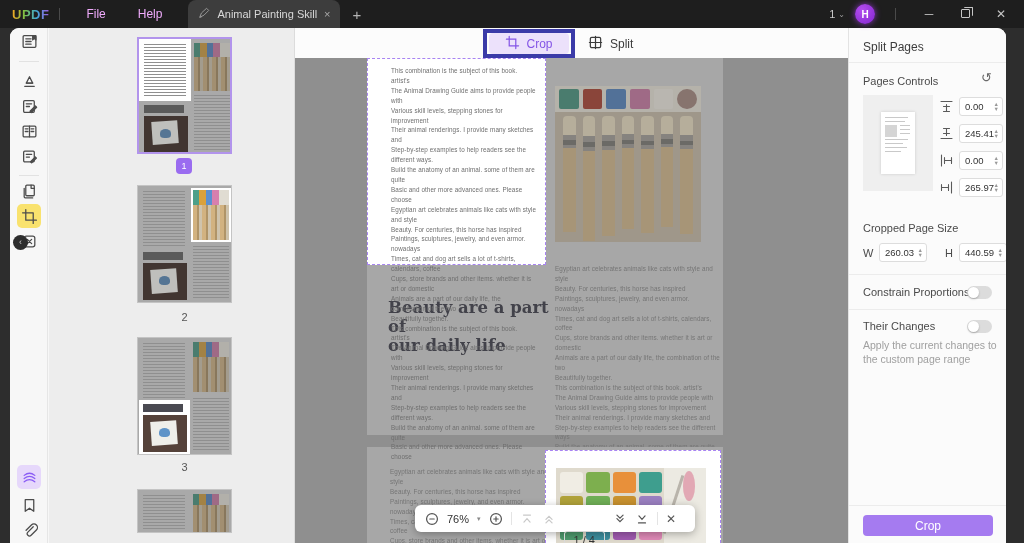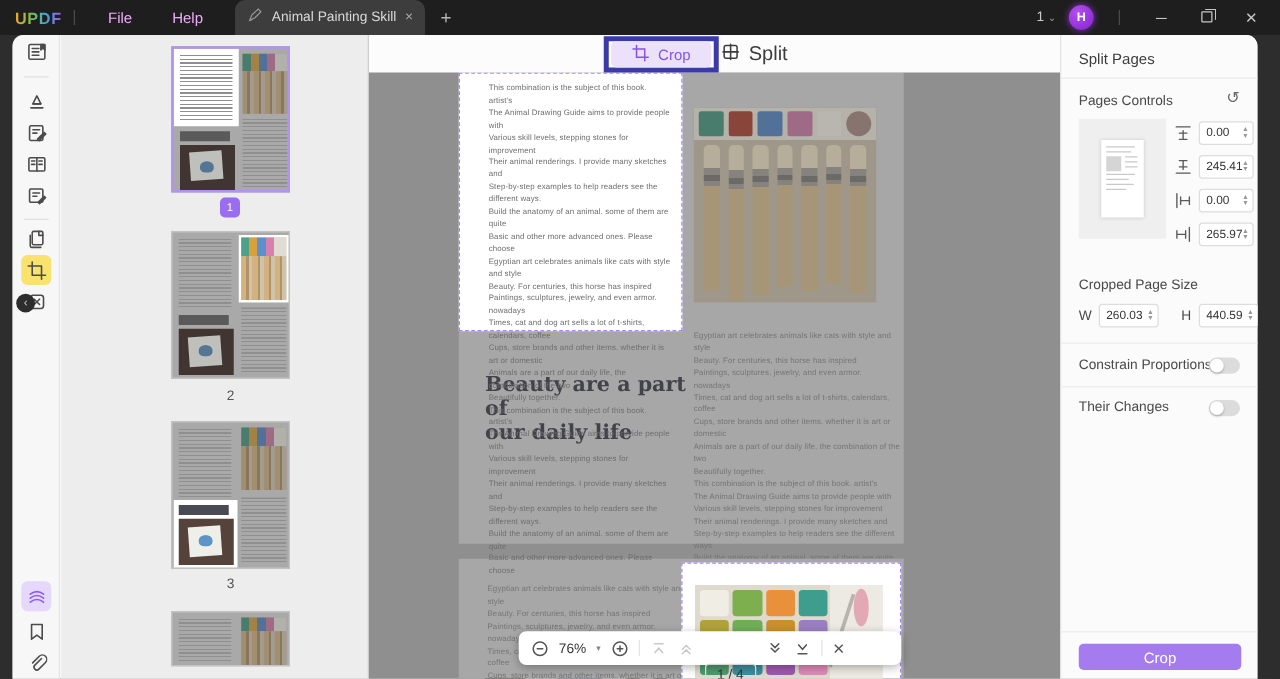--- a/index.html
+++ b/index.html
@@ -67,22 +67,22 @@
   .mini-paper::before { content:""; position:absolute; left:18%; top:15%; width:60%; height:64%; background:#efefea; transform:rotate(-4deg); }
   .mini-paper::after { content:""; position:absolute; left:36%; top:36%; width:26%; height:24%; background:#5f94c8; border-radius:50% 50% 40% 40%; }
   .dimmed { filter:brightness(.8) saturate(.75); }
 
   
   #canvas { position:absolute; left:285px; top:0; width:553px; height:515px; background:#8f8f8f; overflow:hidden; }
   #canvas-toolbar { position:absolute; left:0; top:0; width:553px; height:30px; background:#fcfcfc; z-index:20; }
   .crop-highlight { position:absolute; left:188px; top:1px; width:92px; height:29px; border:4px solid #3b3ba8; z-index:22; }
   .crop-pill { position:absolute; left:194px; top:5px; width:80px; height:21px; background:#ece1fb; border-radius:4px;
     display:flex; align-items:center; justify-content:center; gap:6px; color:#8455e6; font-size:12px; z-index:23; }
-  .split-btn { position:absolute; left:282px; top:5px; height:21px; display:flex; align-items:center; gap:7px;
-    color:#3c3c3c; font-size:16px; z-index:21; }
+  .split-btn { position:absolute; left:293px; top:5px; height:21px; display:flex; align-items:center; gap:7px;
+    color:#3c3c3c; font-size:12px; z-index:21; }
   .tool-ico svg { width:15px; height:15px; fill:none; stroke-width:1.3; stroke-linecap:round; }
 
   .pdf-page { position:absolute; left:72px; width:356px; background:#a7a7a7; }
   .body-text { font-size:6.3px; line-height:9.9px; white-space:pre-line; letter-spacing:.1px; }
   .dim-text { color:#757575; }
   .crop-region { position:absolute; background:#fff; border:1px dashed #a884f2; z-index:5; }
   .crop-region .body-text { color:#6e6e6e; }
   .page-heading { font-family:"DejaVu Serif", serif; font-weight:bold; font-size:16.5px; line-height:19px;
     color:#42424a; white-space:pre-line; }
 
@@ -105,21 +105,21 @@
   
   .paints { background:#dfdacd; position:relative; overflow:hidden; }
   .paints .grid { position:absolute; left:4px; top:4px; width:68%; bottom:4px; display:grid;
     grid-template-columns:repeat(4,1fr); grid-auto-rows:1fr; gap:3px; }
   .paints .grid span { border-radius:3px; }
   .paints .side { position:absolute; right:0; top:0; width:28%; height:100%; background:#eceae2; }
   .paints .side::before { content:""; position:absolute; left:20%; top:8%; width:8%; height:80%; background:#b9b4ab; transform:rotate(18deg); }
   .paints .side::after { content:""; position:absolute; left:45%; top:4%; width:30%; height:40%; background:#e2a8b4; border-radius:50%; }
 
   
-  #zoombar { position:absolute; left:120px; top:477px; width:306px; height:27px; background:#fff; border-radius:6px;
+  #zoombar { position:absolute; left:120px; top:477px; width:280px; height:27px; background:#fff; border-radius:6px;
     box-shadow:0 2px 8px rgba(0,0,0,.3); display:flex; align-items:center; padding:0 10px; gap:8px; z-index:30; }
   #zoombar .zi { color:#555; font-size:12px; display:flex; align-items:center; }
   #zoombar svg { width:14px; height:14px; stroke:#555; fill:none; stroke-width:1.4; stroke-linecap:round; }
   #zoombar .disabled svg { stroke:#c9c9c9; }
   .zsep { width:1px; height:13px; background:#e4e4e4; }
   .ztext { font-size:11px; color:#333; }
   .pagebox { border:1px solid #d8d8d8; border-radius:3px; font-size:11px; color:#333; padding:2px 9px;margin-top:43px; }
 
   
   #panel { position:absolute; left:838px; top:0; width:158px; height:515px; background:#fbfbfb; border-left:1px solid #e3e3e3; }
@@ -554,17 +554,18 @@
         </span>
     </div>
 
     <div class="p-div" style="top:246px"></div>
     <div class="p-label" style="top:258px">Constrain Proportions</div>
     <div class="toggle" style="top:258px"></div>
 
     <div class="p-div" style="top:281px"></div>
     <div class="p-label" style="top:292px">Their Changes</div>
     <div class="toggle" style="top:292px"></div>
+    <div class="p-desc" style="top:310px">Apply the current changes to the custom page range</div>
 
     <div class="p-div" style="top:477px"></div>
     <button class="crop-cta">Crop</button>
   </div>
 </div>
 
 </body></html>

